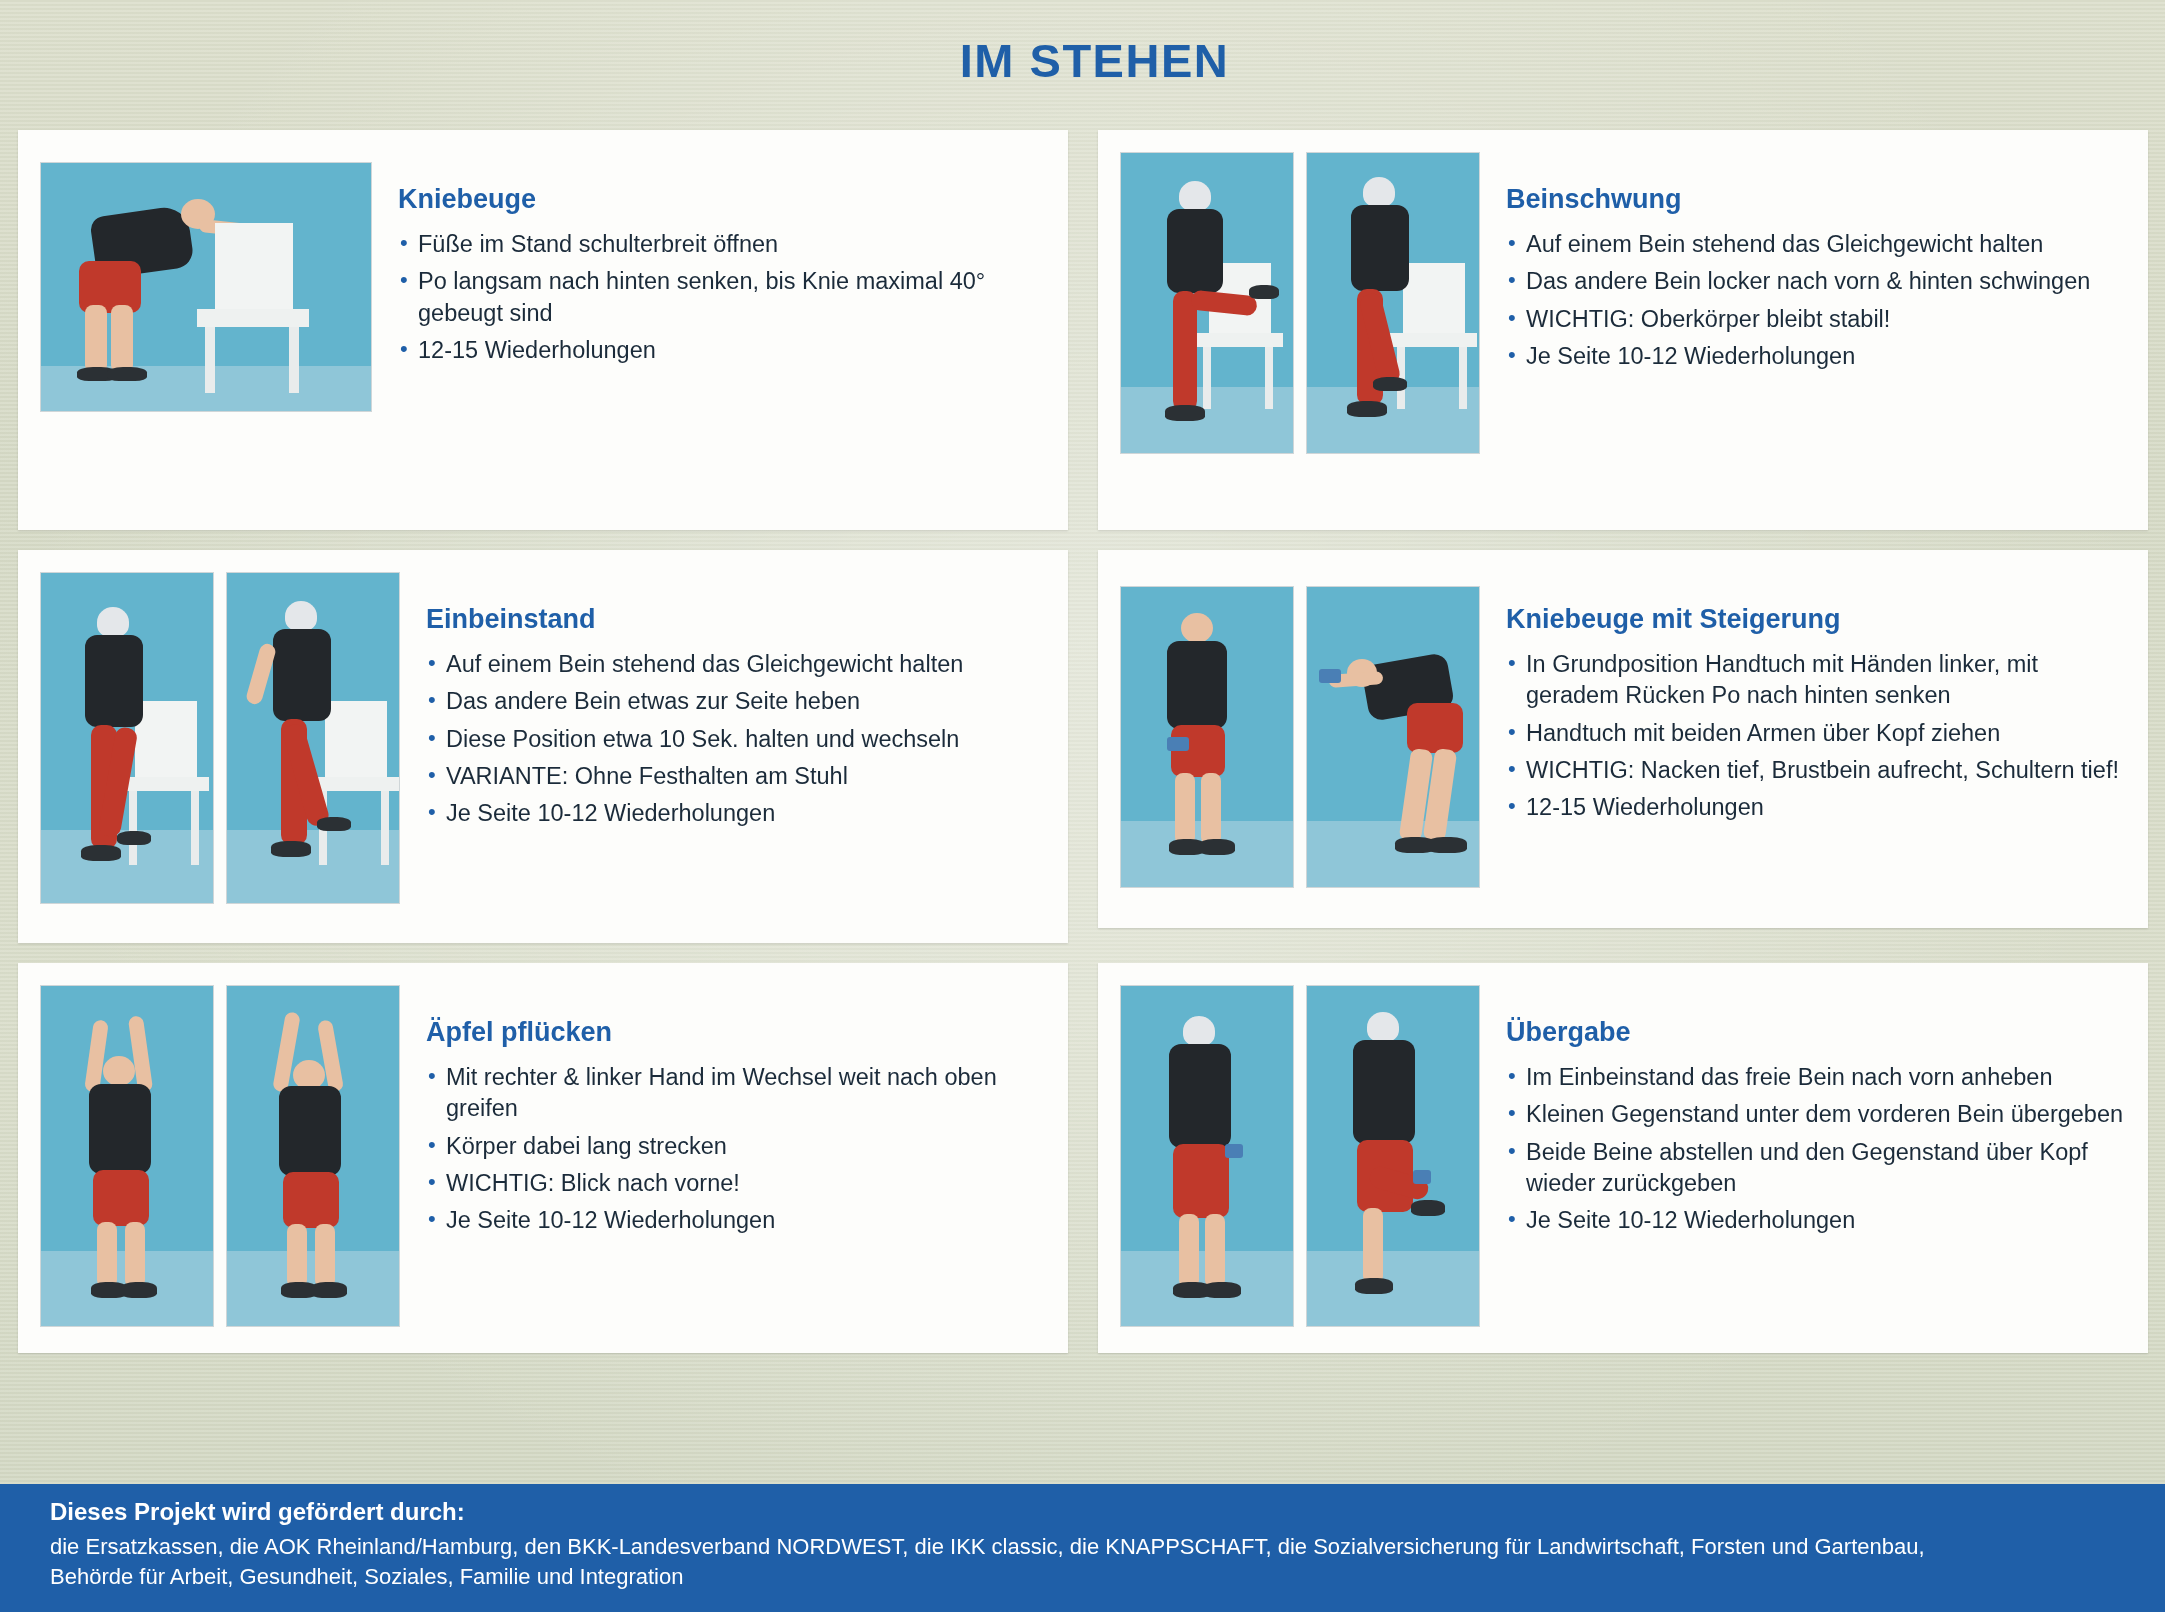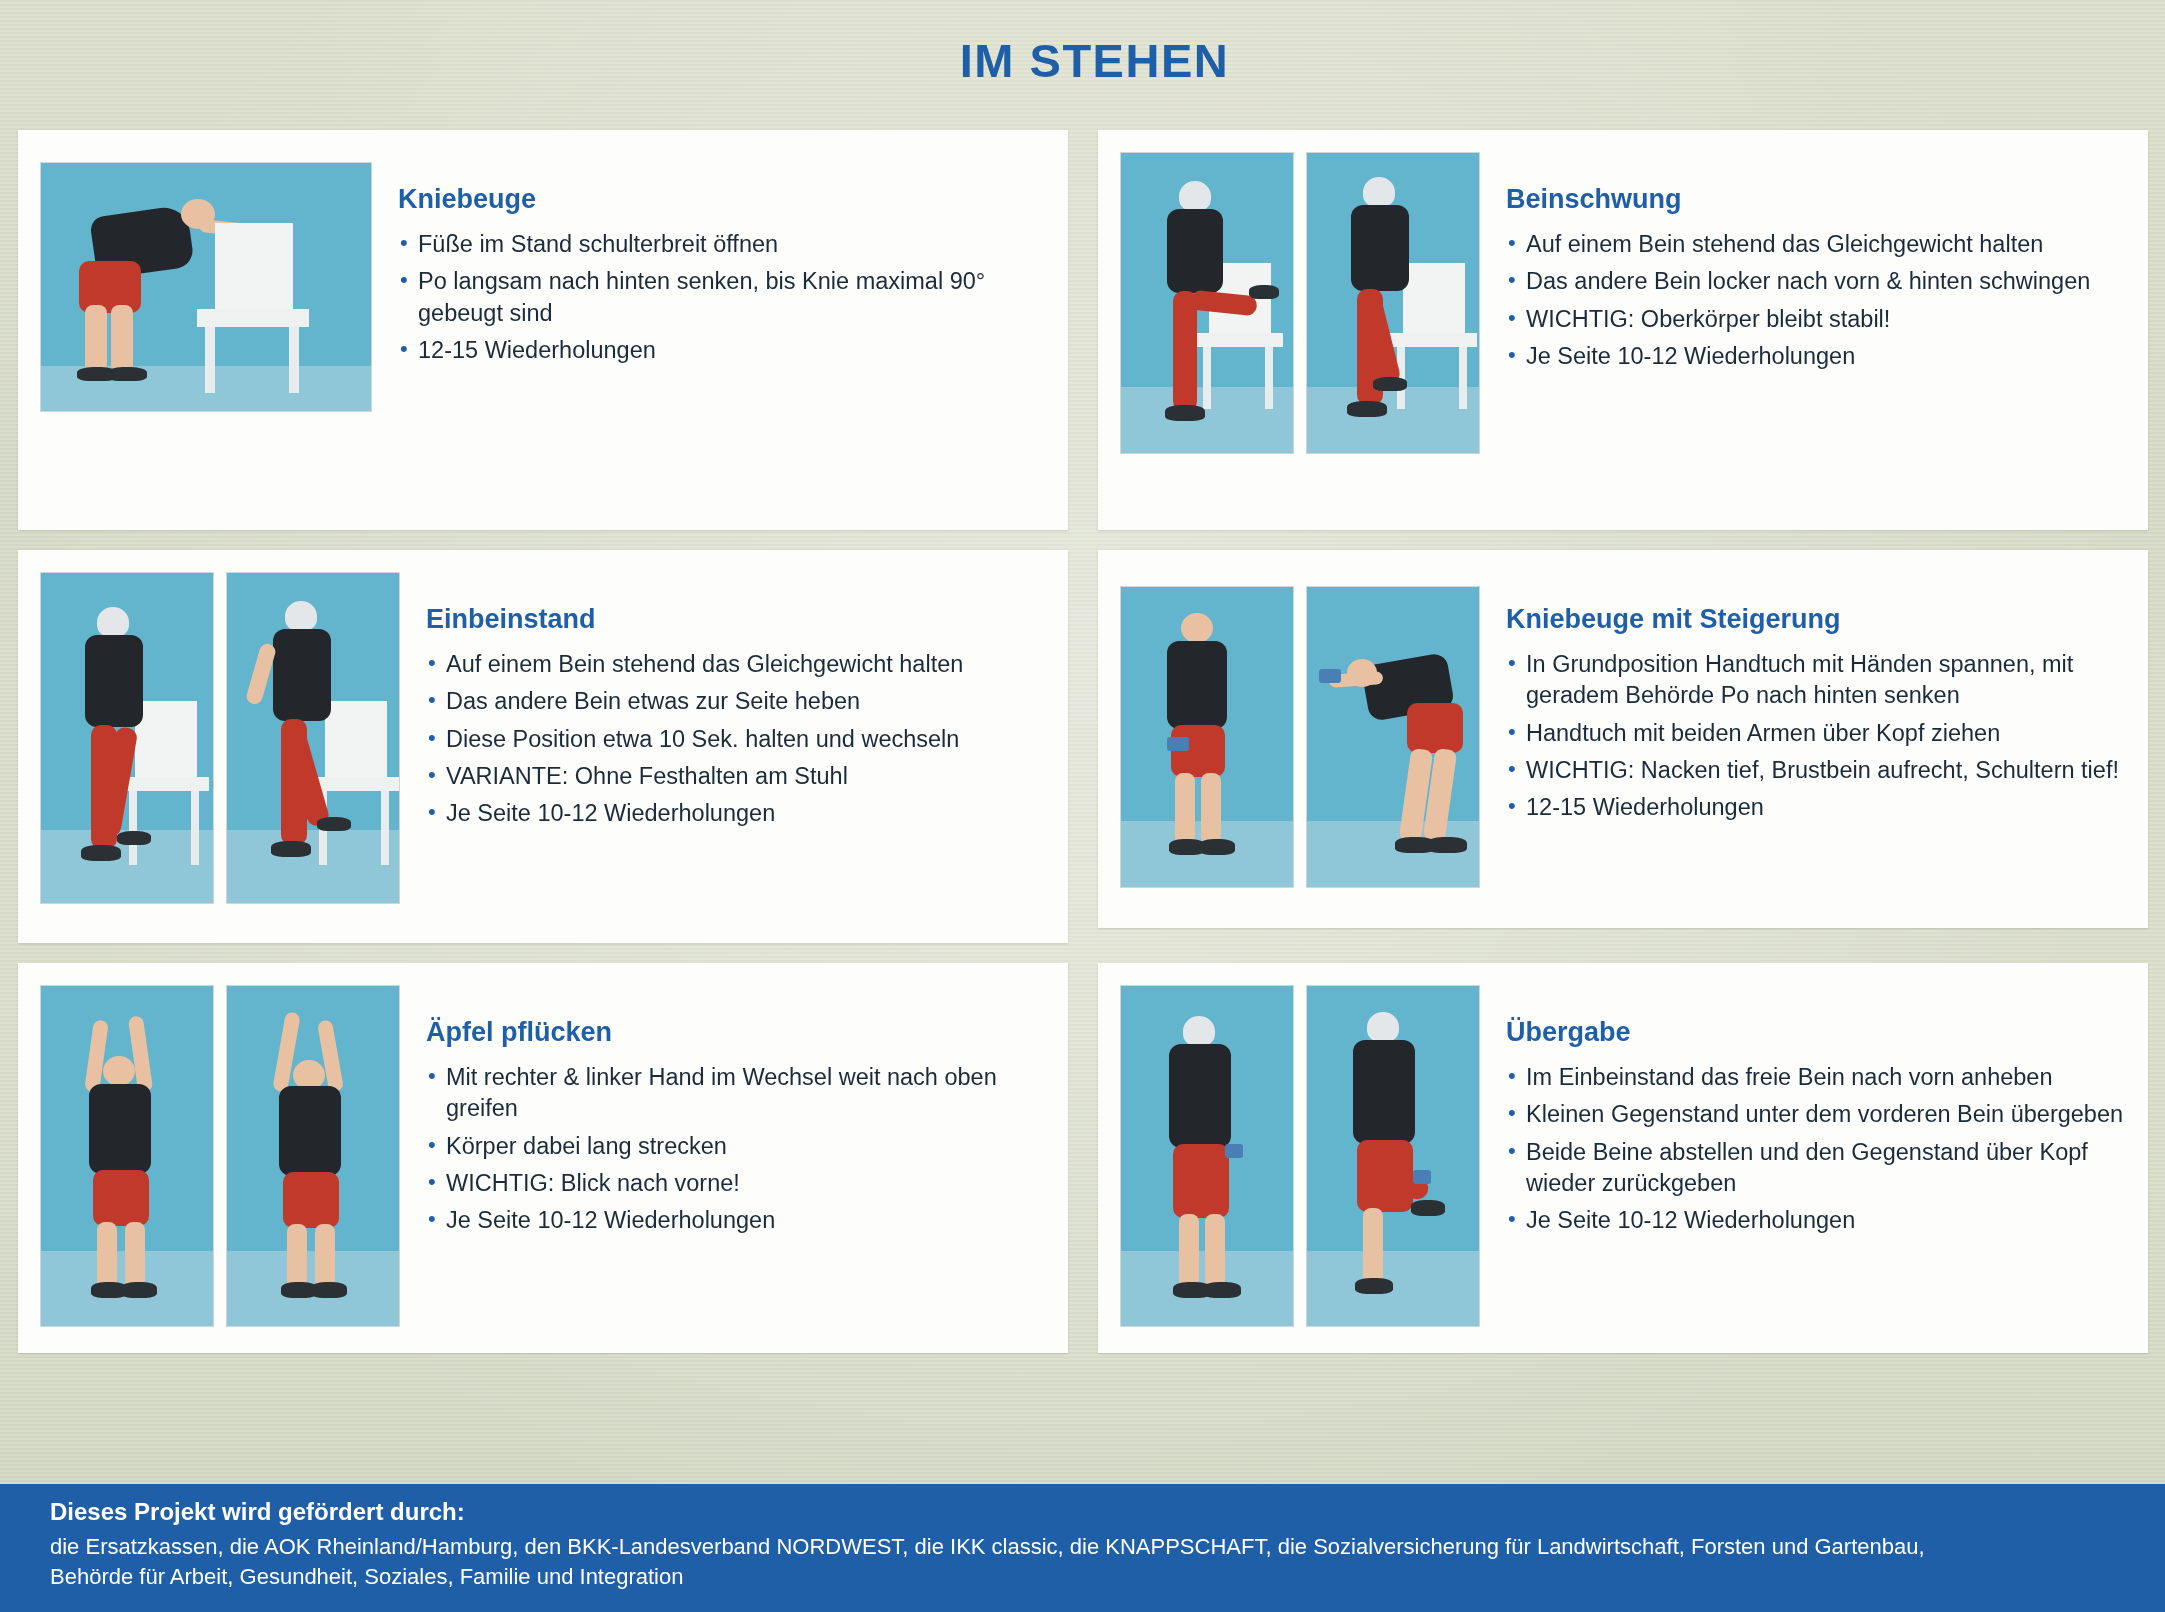--- a/index.html
+++ b/index.html
@@ -184,21 +184,21 @@
             <div class="seat" style="left:6px;top:86px;width:112px;height:18px;"></div>
             <div class="leg" style="left:14px;top:104px;width:10px;height:66px;"></div>
             <div class="leg" style="left:98px;top:104px;width:10px;height:66px;"></div>
           </div>
         </div>
       </div>
       <div class="text-col">
         <h2 class="ex-title">Kniebeuge</h2>
         <ul class="bullets">
           <li>Füße im Stand schulterbreit öffnen</li>
-          <li>Po langsam nach hinten senken, bis Knie maximal 90° gebeugt sind</li>
+          <li>Po langsam nach hinten senken, bis Knie maximal 40° gebeugt sind</li>
           <li>12-15 Wiederholungen</li>
         </ul>
       </div>
     </div>
 
     <div class="card" style="height:400px;">
       <div class="photos">
         <div class="photo" style="width:172px;height:300px;">
           <div class="floor"></div>
           <div class="chair" style="left:72px;top:110px;width:96px;height:150px;">
@@ -312,21 +312,21 @@
           <div class="fig pants-red" style="left:100px;top:116px;width:56px;height:50px;border-radius:10px;"></div>
           <div class="fig skin" style="left:98px;top:162px;width:22px;height:92px;border-radius:8px;transform:rotate(8deg);"></div>
           <div class="fig skin" style="left:122px;top:162px;width:22px;height:92px;border-radius:8px;transform:rotate(8deg);"></div>
           <div class="fig shoe" style="left:88px;top:250px;width:40px;height:16px;"></div>
           <div class="fig shoe" style="left:120px;top:250px;width:40px;height:16px;"></div>
         </div>
       </div>
       <div class="text-col">
         <h2 class="ex-title">Kniebeuge mit Steigerung</h2>
         <ul class="bullets">
-          <li>In Grundposition Handtuch mit Händen spannen, mit geradem Behörde Po nach hinten senken</li>
+          <li>In Grundposition Handtuch mit Händen linker, mit geradem Rücken Po nach hinten senken</li>
           <li>Handtuch mit beiden Armen über Kopf ziehen</li>
           <li>WICHTIG: Nacken tief, Brustbein aufrecht, Schultern tief!</li>
           <li>12-15 Wiederholungen</li>
         </ul>
       </div>
     </div>
   </div>
 
   <div class="row">
 

